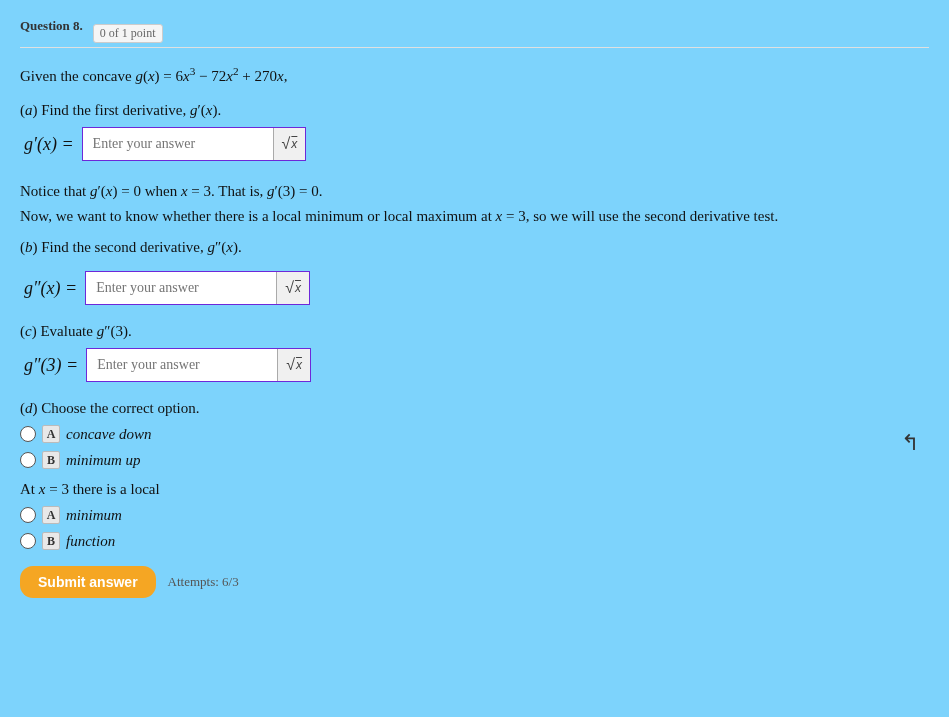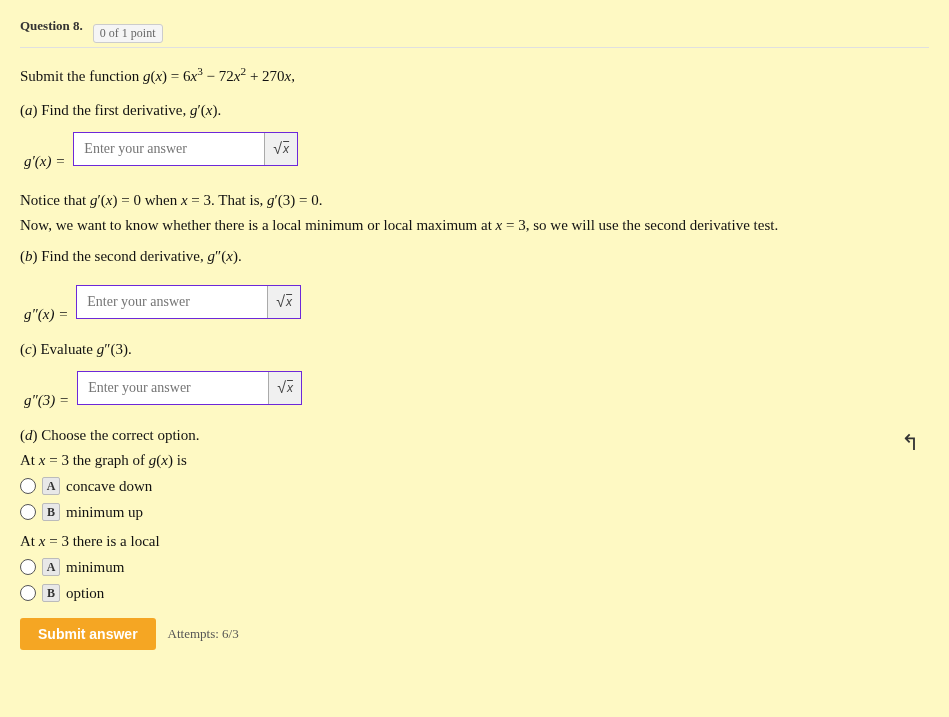--- a/index.html
+++ b/index.html
@@ -6,21 +6,21 @@
     body {
       font-family: 'Times New Roman', Times, serif;
       background: #fff;
       color: #111;
       font-size: 15px;
       padding: 0;
     }
     .page-container {
       max-width: 949px;
       min-height: 717px;
-      background: #fef9c3;
+      background: #7dd3fc;
       padding: 8px 20px 8px 20px;
       position: relative;
     }
     .header-bar {
       display: flex;
       align-items: center;
       gap: 10px;
       font-size: 13px;
       color: #555;
       margin-bottom: 14px;
@@ -54,24 +54,23 @@
       margin-bottom: 8px;
     }
     .answer-row {
       display: flex;
       align-items: center;
       gap: 8px;
       margin-bottom: 18px;
       margin-left: 4px;
     }
     .answer-label {
-      font-size: 15px;
+      font-size: 18px;
       font-style: italic;
       white-space: nowrap;
-      margin-top: 26px;
     }
     .answer-input-wrap {
       display: flex;
       align-items: center;
       border: 1px solid #6d28d9;
       background: #fff;
       min-width: 220px;
     }
     .answer-input {
       border: none;
@@ -131,26 +130,27 @@
       background: #e8e8e8;
       border: 1px solid #bbb;
       border-radius: 2px;
       font-size: 12px;
       font-weight: 600;
       color: #333;
       flex-shrink: 0;
     }
     .choice-text {
       font-size: 15px;
+      font-style: italic;
     }
     .submit-btn {
       background: #f5a623;
       color: #fff;
       border: none;
-      border-radius: 3px;
+      border-radius: 13px;
       padding: 8px 18px;
       font-size: 14px;
       font-weight: 600;
       cursor: pointer;
       margin-right: 12px;
     }
     .attempts-text {
       font-size: 13px;
       color: #555;
     }
@@ -174,21 +174,21 @@
 <body>
 
 <div class="page-container">
 
   <div class="header-bar">
     <span class="question-label">Question 8.</span>
     <span class="points-badge">0 of 1 point</span>
   </div>
 
   <div class="section problem-text">
-    <span>Submit the function</span>
+    <span>Given the concave</span>
     <span>
       <em>g</em>(<em>x</em>) = 6<em>x</em><sup>3</sup> − 72<em>x</em><sup>2</sup> + 270<em>x</em>,
     </span>
   </div>
 
   <div class="section">
     <div class="part-label">
       (<em>a</em>) Find the first derivative, <em>g</em>′(<em>x</em>).
     </div>
     <div class="answer-row">
@@ -247,23 +247,20 @@
             <span style="text-decoration:overline; font-size:12px; margin-left:1px; font-style:italic;">x</span>
         </button>
       </div>
     </div>
   </div>
 
   <div class="section">
     <div class="part-label">
       (<em>d</em>) Choose the correct option.
     </div>
-    <div class="part-label">
-      At <em>x</em> = 3 the graph of <em>g</em>(<em>x</em>) is
-    </div>
     <div class="choice-group">
       <div class="choice-item">
         <div class="radio-circle"></div>
         <span class="choice-badge">A</span>
         <span class="choice-text">concave down</span>
       </div>
       <div class="choice-item">
         <div class="radio-circle"></div>
         <span class="choice-badge">B</span>
         <span class="choice-text">minimum up</span>
@@ -274,21 +271,21 @@
     </div>
     <div class="choice-group">
       <div class="choice-item">
         <div class="radio-circle"></div>
         <span class="choice-badge">A</span>
         <span class="choice-text">minimum</span>
       </div>
       <div class="choice-item">
         <div class="radio-circle"></div>
         <span class="choice-badge">B</span>
-        <span class="choice-text">option</span>
+        <span class="choice-text">function</span>
       </div>
     </div>
   </div>
 
   <div class="footer-row">
     <button class="submit-btn">Submit answer</button>
     <span class="attempts-text">Attempts: 6/3</span>
   </div>
 
   <div class="cursor-icon">↱</div>

